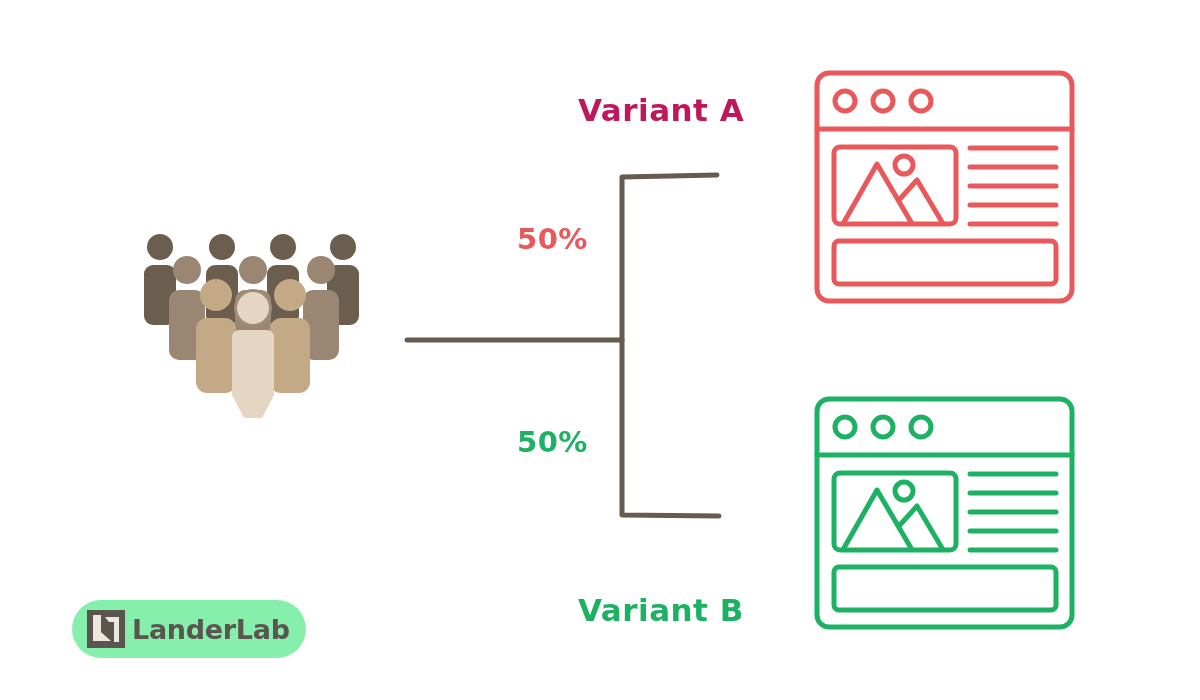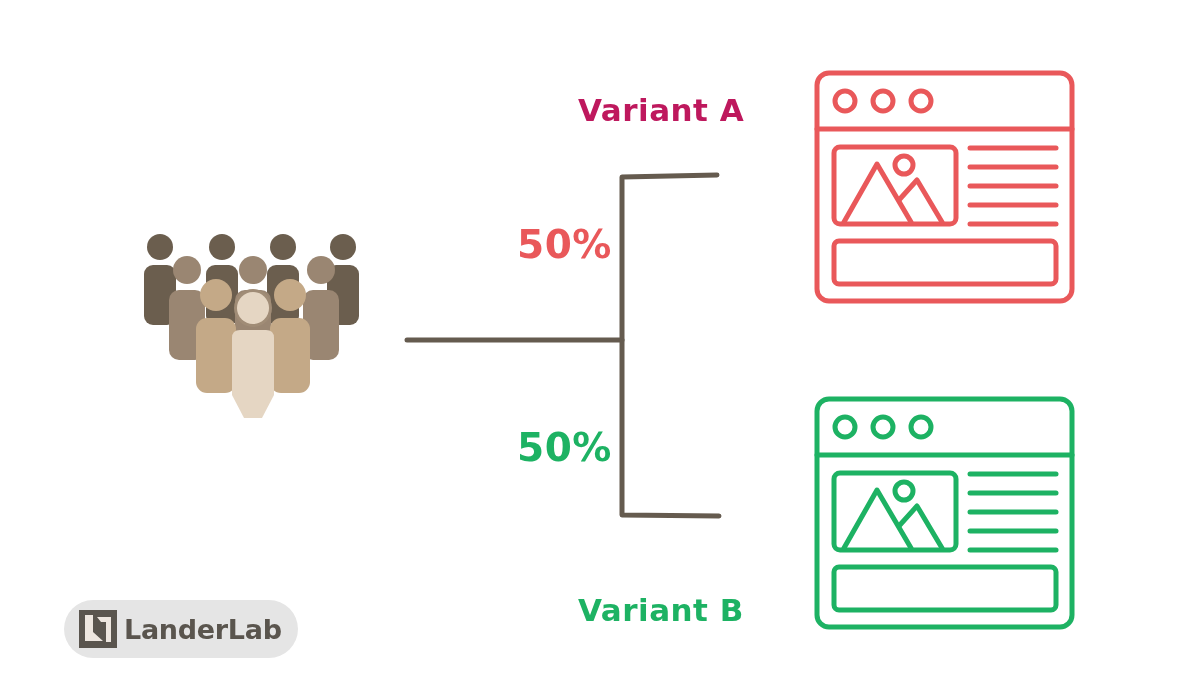--- a/index.html
+++ b/index.html
@@ -6,25 +6,25 @@
     body {
       width: 1200px; height: 700px; background: #ffffff;
       position: relative; overflow: hidden;
       font-family: "DejaVu Sans", "Liberation Sans", sans-serif;
     }
     .abs { position: absolute; }
     .variant-label {
       font-weight: bold; font-size: 31px; letter-spacing: 0.5px; white-space: nowrap;
     }
     .pct-label {
-      font-weight: bold; font-size: 39px; letter-spacing: 0.5px; white-space: nowrap;
+      font-weight: bold; font-size: 29px; letter-spacing: 0.5px; white-space: nowrap;
     }
     .logo-badge {
-      left: 64px; top: 600px; width: 234px; height: 58px;
-      border-radius: 29px; background: #e5e5e5;
+      left: 72px; top: 600px; width: 234px; height: 58px;
+      border-radius: 29px; background: #86efac;
       display: flex; align-items: center;
     }
     .logo-mark { margin-left: 15px; width: 38px; height: 38px; }
     .logo-text {
       margin-left: 7px; font-family: "DejaVu Sans", sans-serif;
       font-weight: bold; font-size: 27px; color: #5a554e; letter-spacing: -0.3px;
     }
   </style>
 </head>
 <body>

